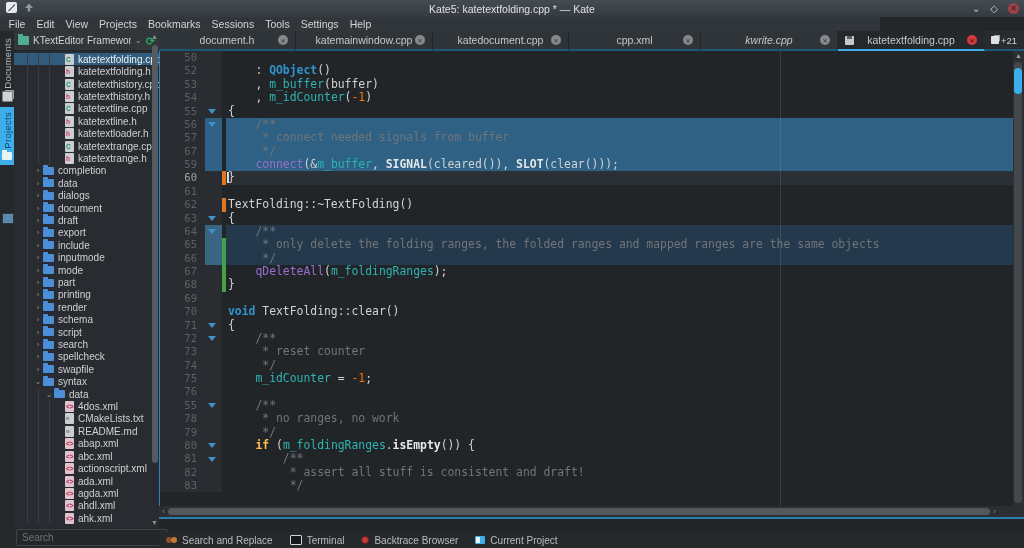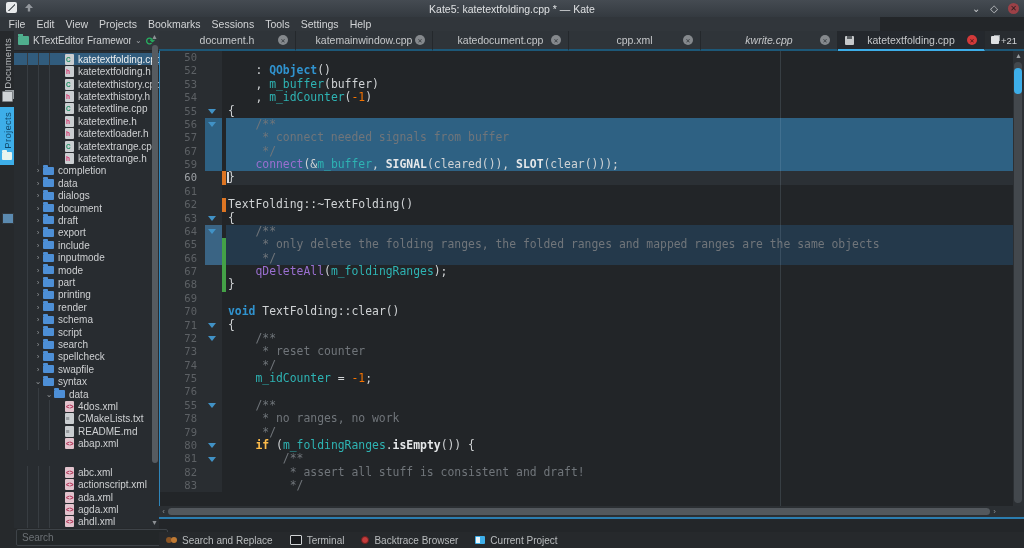--- a/index.html
+++ b/index.html
@@ -390,21 +390,21 @@
           <span class="fi fi-md" data-g="≡"></span>
           <span>README.md</span>
         </div>
         <div class="trow" style="padding-left: 51px;">
           <span class="guide" style="left: 13px;"></span>
           <span class="guide" style="left: 24px;"></span>
           <span class="guide" style="left: 35px;"></span>
           <span class="fi fi-xml" data-g="&lt;&gt;"></span>
           <span>abap.xml</span>
         </div>
-        <div class="trow" style="padding-left: 51px; margin-top: 16px;">
+        <div class="trow" style="padding-left: 51px;">
           <span class="guide" style="left: 13px;"></span>
           <span class="guide" style="left: 24px;"></span>
           <span class="guide" style="left: 35px;"></span>
           <span class="fi fi-xml" data-g="&lt;&gt;"></span>
           <span>abc.xml</span>
         </div>
         <div class="trow" style="padding-left: 51px;">
           <span class="guide" style="left: 13px;"></span>
           <span class="guide" style="left: 24px;"></span>
           <span class="guide" style="left: 35px;"></span>

